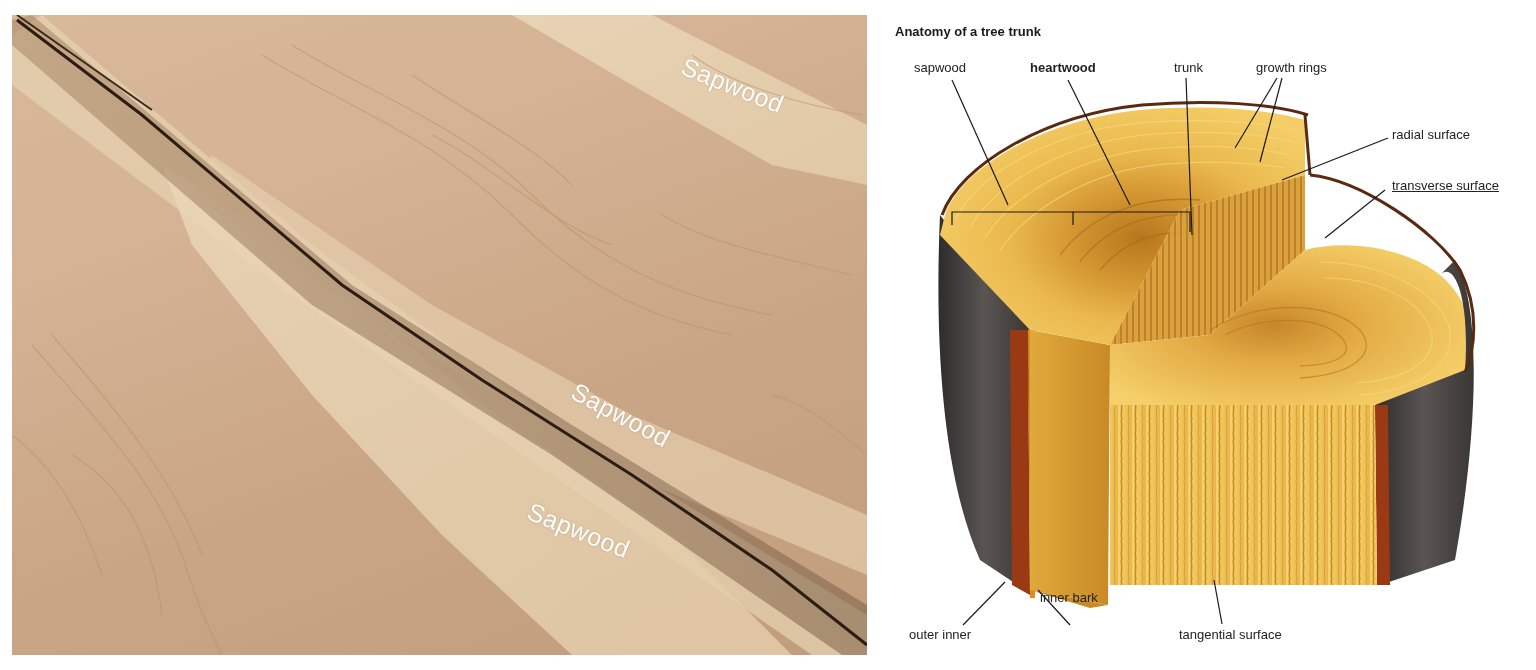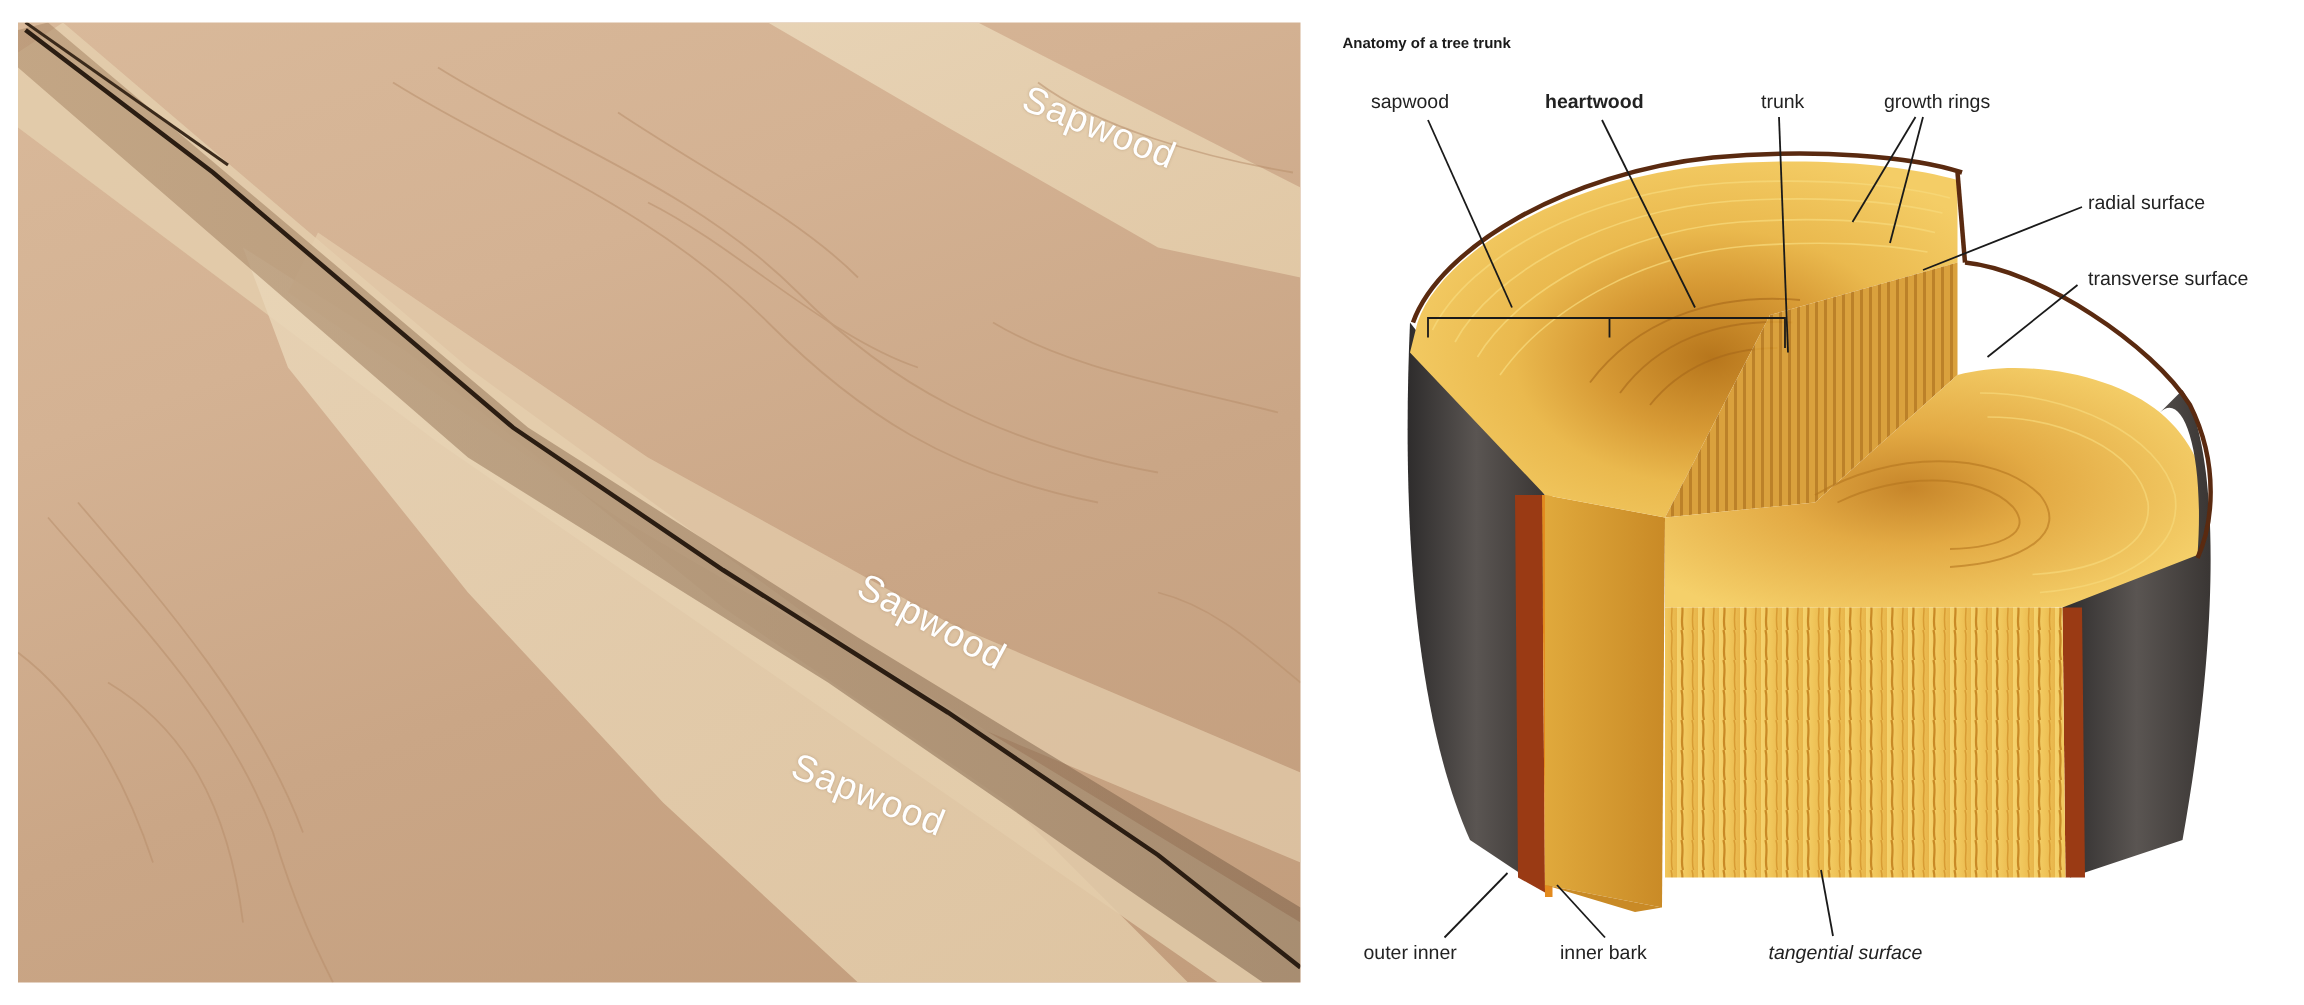--- a/index.html
+++ b/index.html
@@ -13,21 +13,21 @@
     .photo svg { position: absolute; left: 0; top: 0; }
     .sap-label {
       position: absolute; color: #ffffff; font-size: 25px; letter-spacing: 0.5px;
       transform-origin: left top; white-space: nowrap;
       text-shadow: 0 0 2px rgba(120,90,60,0.35);
     }
 
     
     .diagram { position: absolute; left: 880px; top: 0; width: 656px; height: 670px; }
     .diagram-title {
-      position: absolute; left: 15px; top: 24px; font-size: 10px; font-weight: bold; color: #1a1a1a;
+      position: absolute; left: 15px; top: 24px; font-size: 13px; font-weight: bold; color: #1a1a1a;
     }
     .callout {
       position: absolute; font-size: 13px; color: #222222; white-space: nowrap;
     }
     .diagram svg.trunk { position: absolute; left: 0; top: 0; }
   </style>
 </head>
 <body>
 
 <div class="photo">
@@ -184,17 +184,17 @@
 
       <line x1="334" y1="580" x2="342" y2="624"></line>
     </g>
   </svg>
 
   <span class="callout" style="left:34px; top:60px;">sapwood</span>
   <span class="callout" style="left:150px; top:60px;font-weight:bold;">heartwood</span>
   <span class="callout" style="left:294px; top:60px;">trunk</span>
   <span class="callout" style="left:376px; top:60px;text-align:center;">growth rings</span>
   <span class="callout" style="left:512px; top:127px;">radial surface</span>
-  <span class="callout" style="left:512px; top:178px;">transverse surface</span>
+  <span class="callout" style="left:512px; top:178px;text-decoration:underline;">transverse surface</span>
   <span class="callout" style="left:29px; top:627px;">outer inner</span>
-  <span class="callout" style="left:160px; top:627px;">inner bark</span>
-  <span class="callout" style="left:299px; top:627px;font-style:italic;">tangential surface</span>
+  <span class="callout" style="left:160px; top:590px;">inner bark</span>
+  <span class="callout" style="left:299px; top:627px;">tangential surface</span>
 </div>
 
 </body></html>

